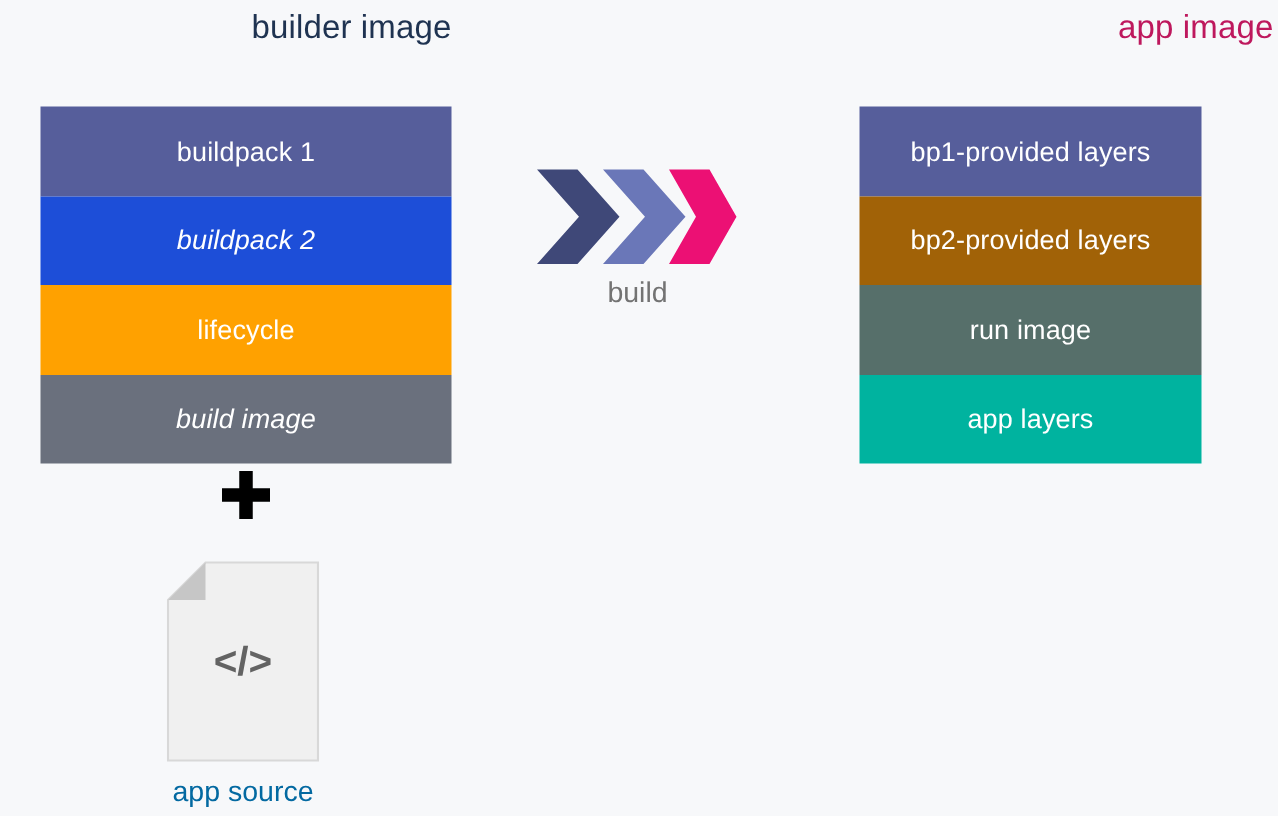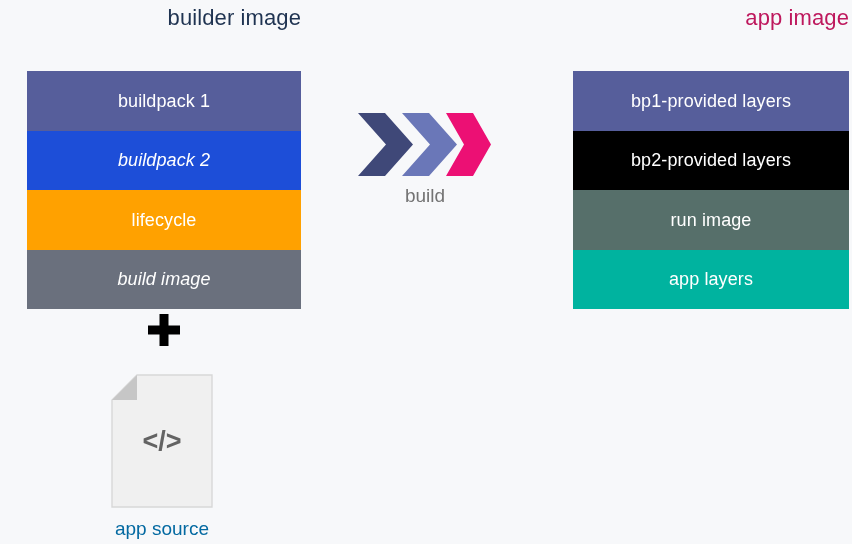--- a/index.html
+++ b/index.html
@@ -36,21 +36,21 @@
   
   .stack {
     position: absolute;
     top: 60px;
     height: 238px;
     display: flex;
     flex-direction: column;
     margin-top: 11px;
   }
   #builder-stack { left: 27px; width: 274px; }
-  #app-stack     { left: 573px; width: 276px; }
+  #app-stack     { left: 573px; width: 228px; }
 
   .layer {
     flex: 1 1 0;
     display: flex;
     align-items: center;
     justify-content: center;
     color: #ffffff;
     font-size: 18px;
     letter-spacing: 0.1px;
     line-height: 1;
@@ -162,21 +162,21 @@
   </div>
 
   <div id="build-label" style="color: #737373;">build</div>
 
   <div id="app-title" class="col-title" style="color: #be185d;">app image</div>
 
   <div id="app-stack" class="stack">
     <div class="layer" style="background-color: rgb(86, 94, 155);">
       <span>bp1-provided layers</span>
     </div>
-    <div class="layer" style="background-color: #000000;">
+    <div class="layer" style="background-color: #a16207;">
       <span>bp2-provided layers</span>
     </div>
     <div class="layer" style="background-color: rgb(86, 111, 106);">
       <span>run image</span>
     </div>
     <div class="layer" style="background-color: rgb(0, 179, 159);">
       <span>app layers</span>
     </div>
   </div>
 

